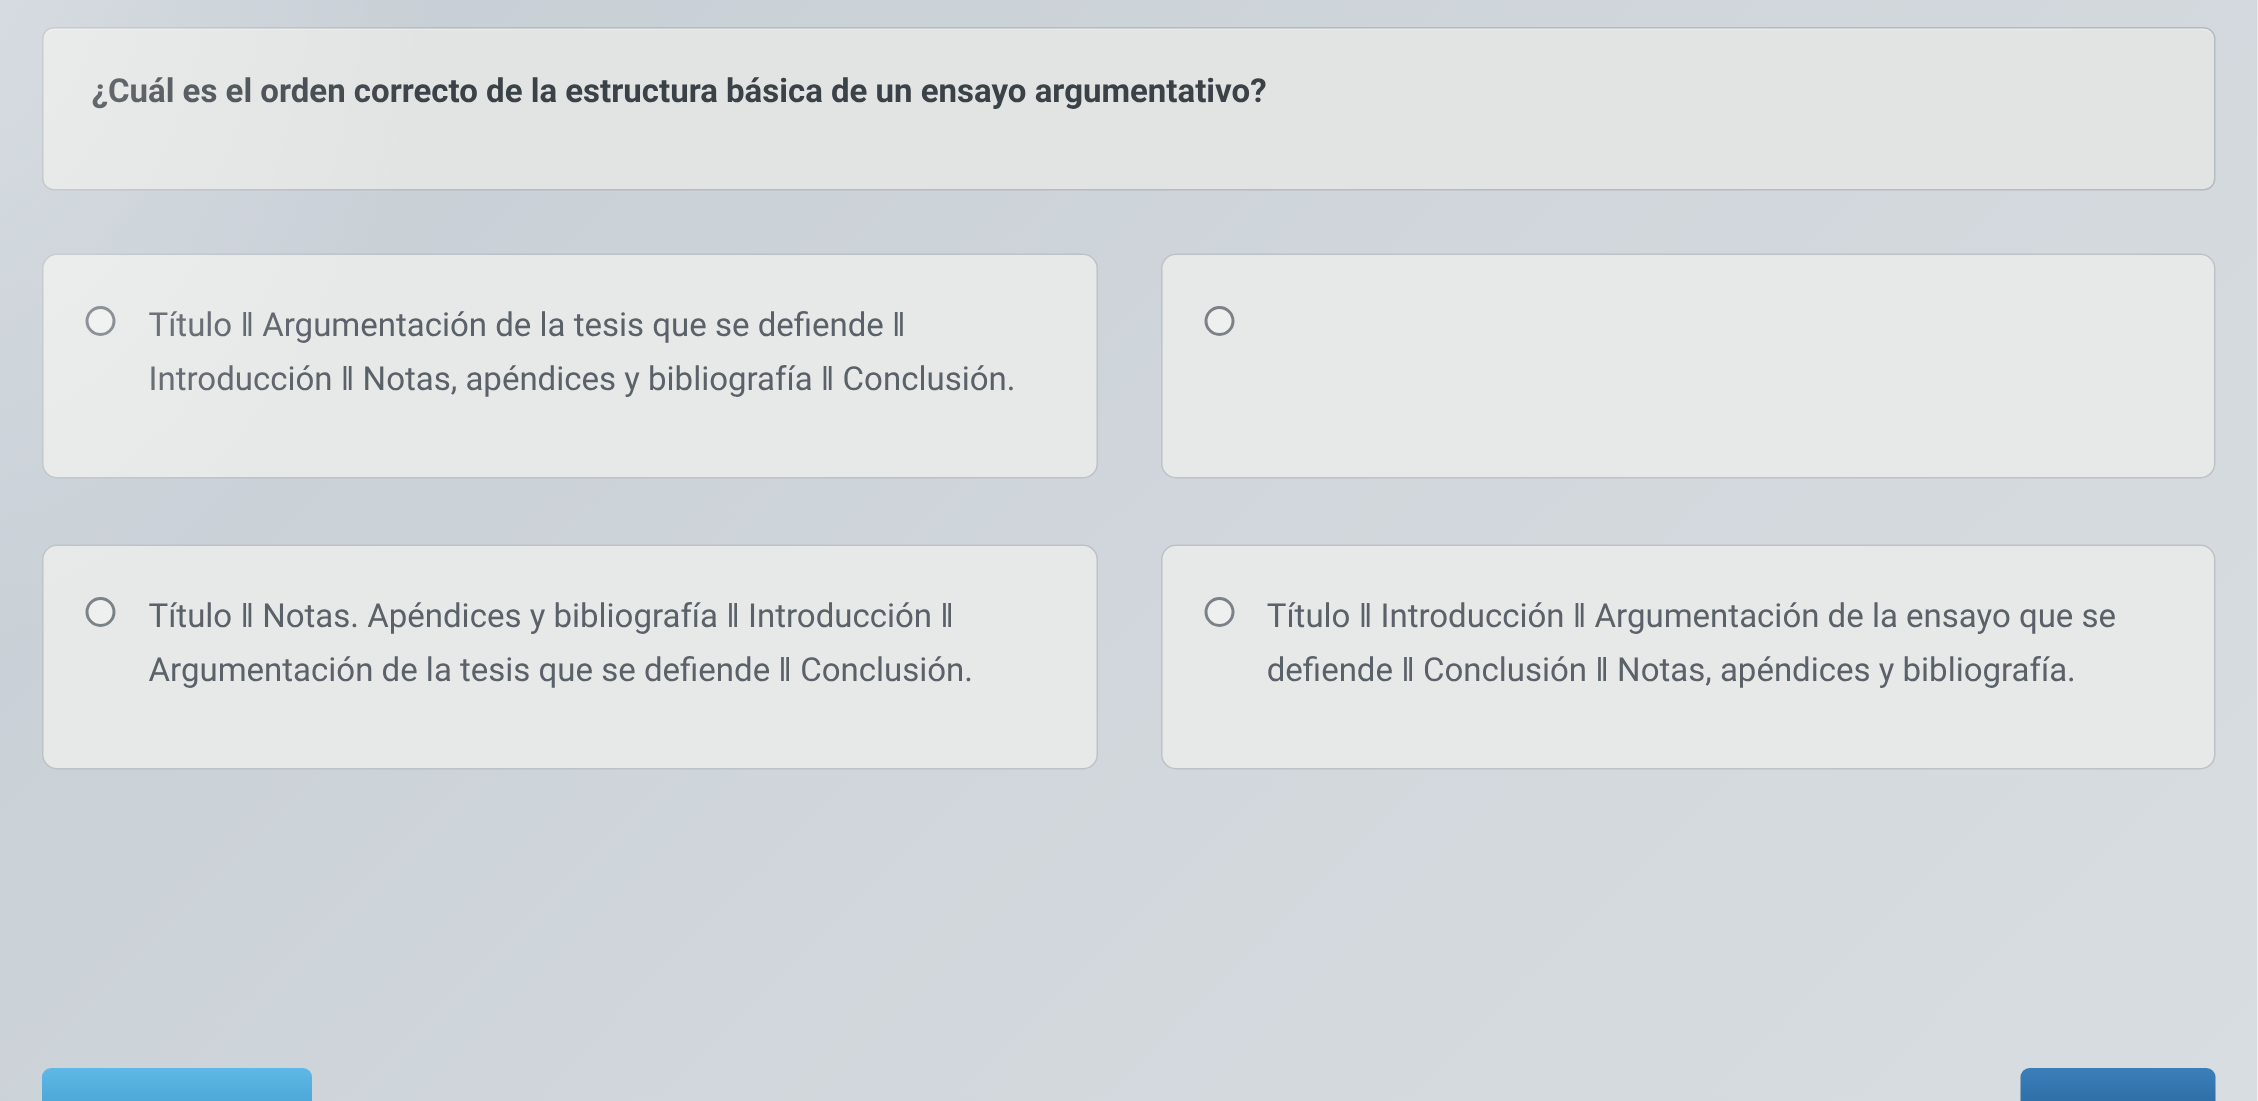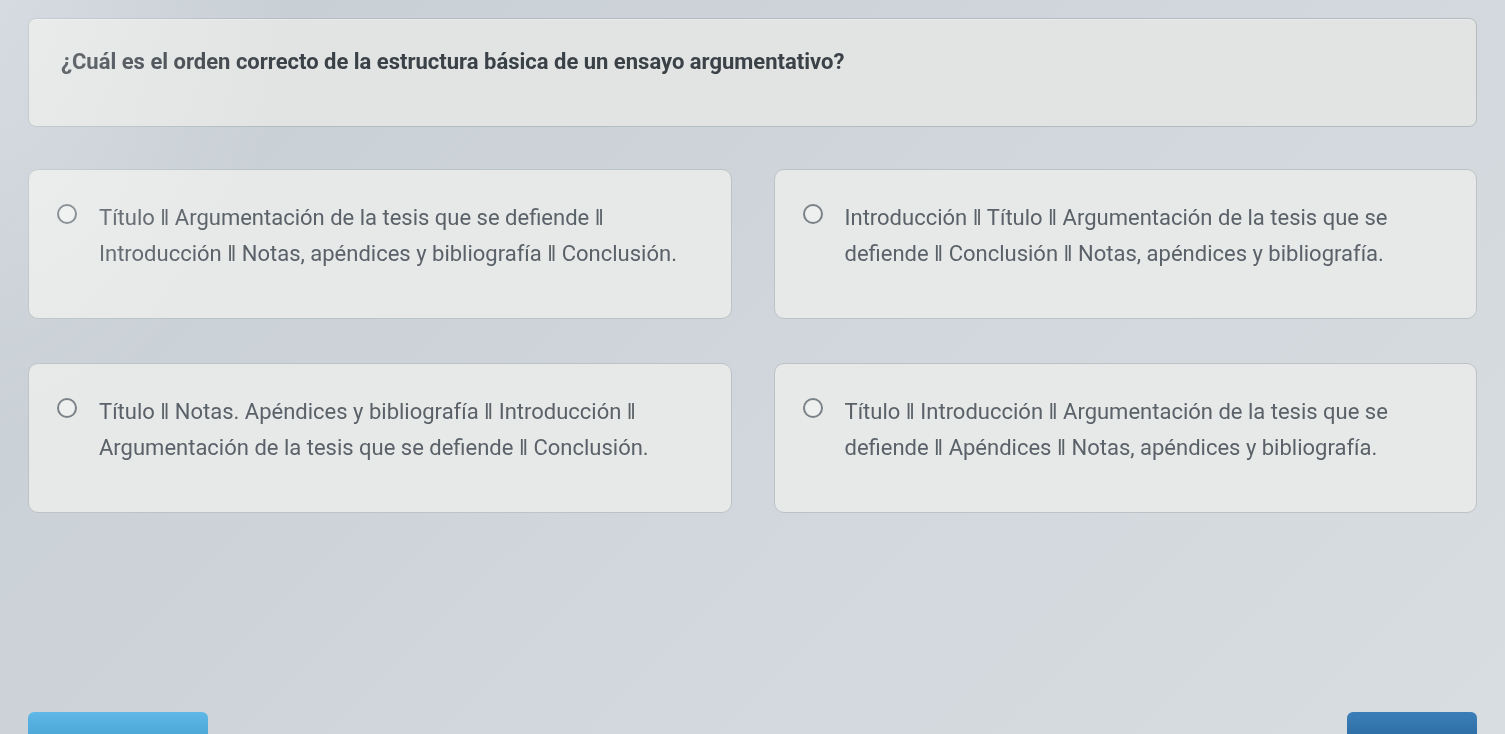--- a/index.html
+++ b/index.html
@@ -104,31 +104,30 @@
 
 <div class="options-grid">
 
   <label class="option-card">
     <span class="radio"></span>
     <span class="option-text">Título ‖ Argumentación de la tesis que se defiende ‖ Introducción ‖ Notas, apéndices y bibliografía ‖ Conclusión.</span>
   </label>
 
   <label class="option-card">
     <span class="radio"></span>
-    <span class="option-text">Introducción ‖ Título ‖ Argumentación de la tesis que se defiende ‖ Conclusión ‖ Notas, apéndices y bibliografía.</span>
   </label>
 
   <label class="option-card">
     <span class="radio"></span>
     <span class="option-text">Título ‖ Notas. Apéndices y bibliografía ‖ Introducción ‖ Argumentación de la tesis que se defiende ‖ Conclusión.</span>
   </label>
 
   <label class="option-card">
     <span class="radio"></span>
-    <span class="option-text">Título ‖ Introducción ‖ Argumentación de la tesis que se defiende ‖ Apéndices ‖ Notas, apéndices y bibliografía.</span>
+    <span class="option-text">Título ‖ Introducción ‖ Argumentación de la ensayo que se defiende ‖ Conclusión ‖ Notas, apéndices y bibliografía.</span>
   </label>
 
 </div>
 
 <div class="bottom-buttons">
   <div class="btn btn-left"></div>
   <div class="btn btn-right"></div>
 </div>
 
 </body></html>

